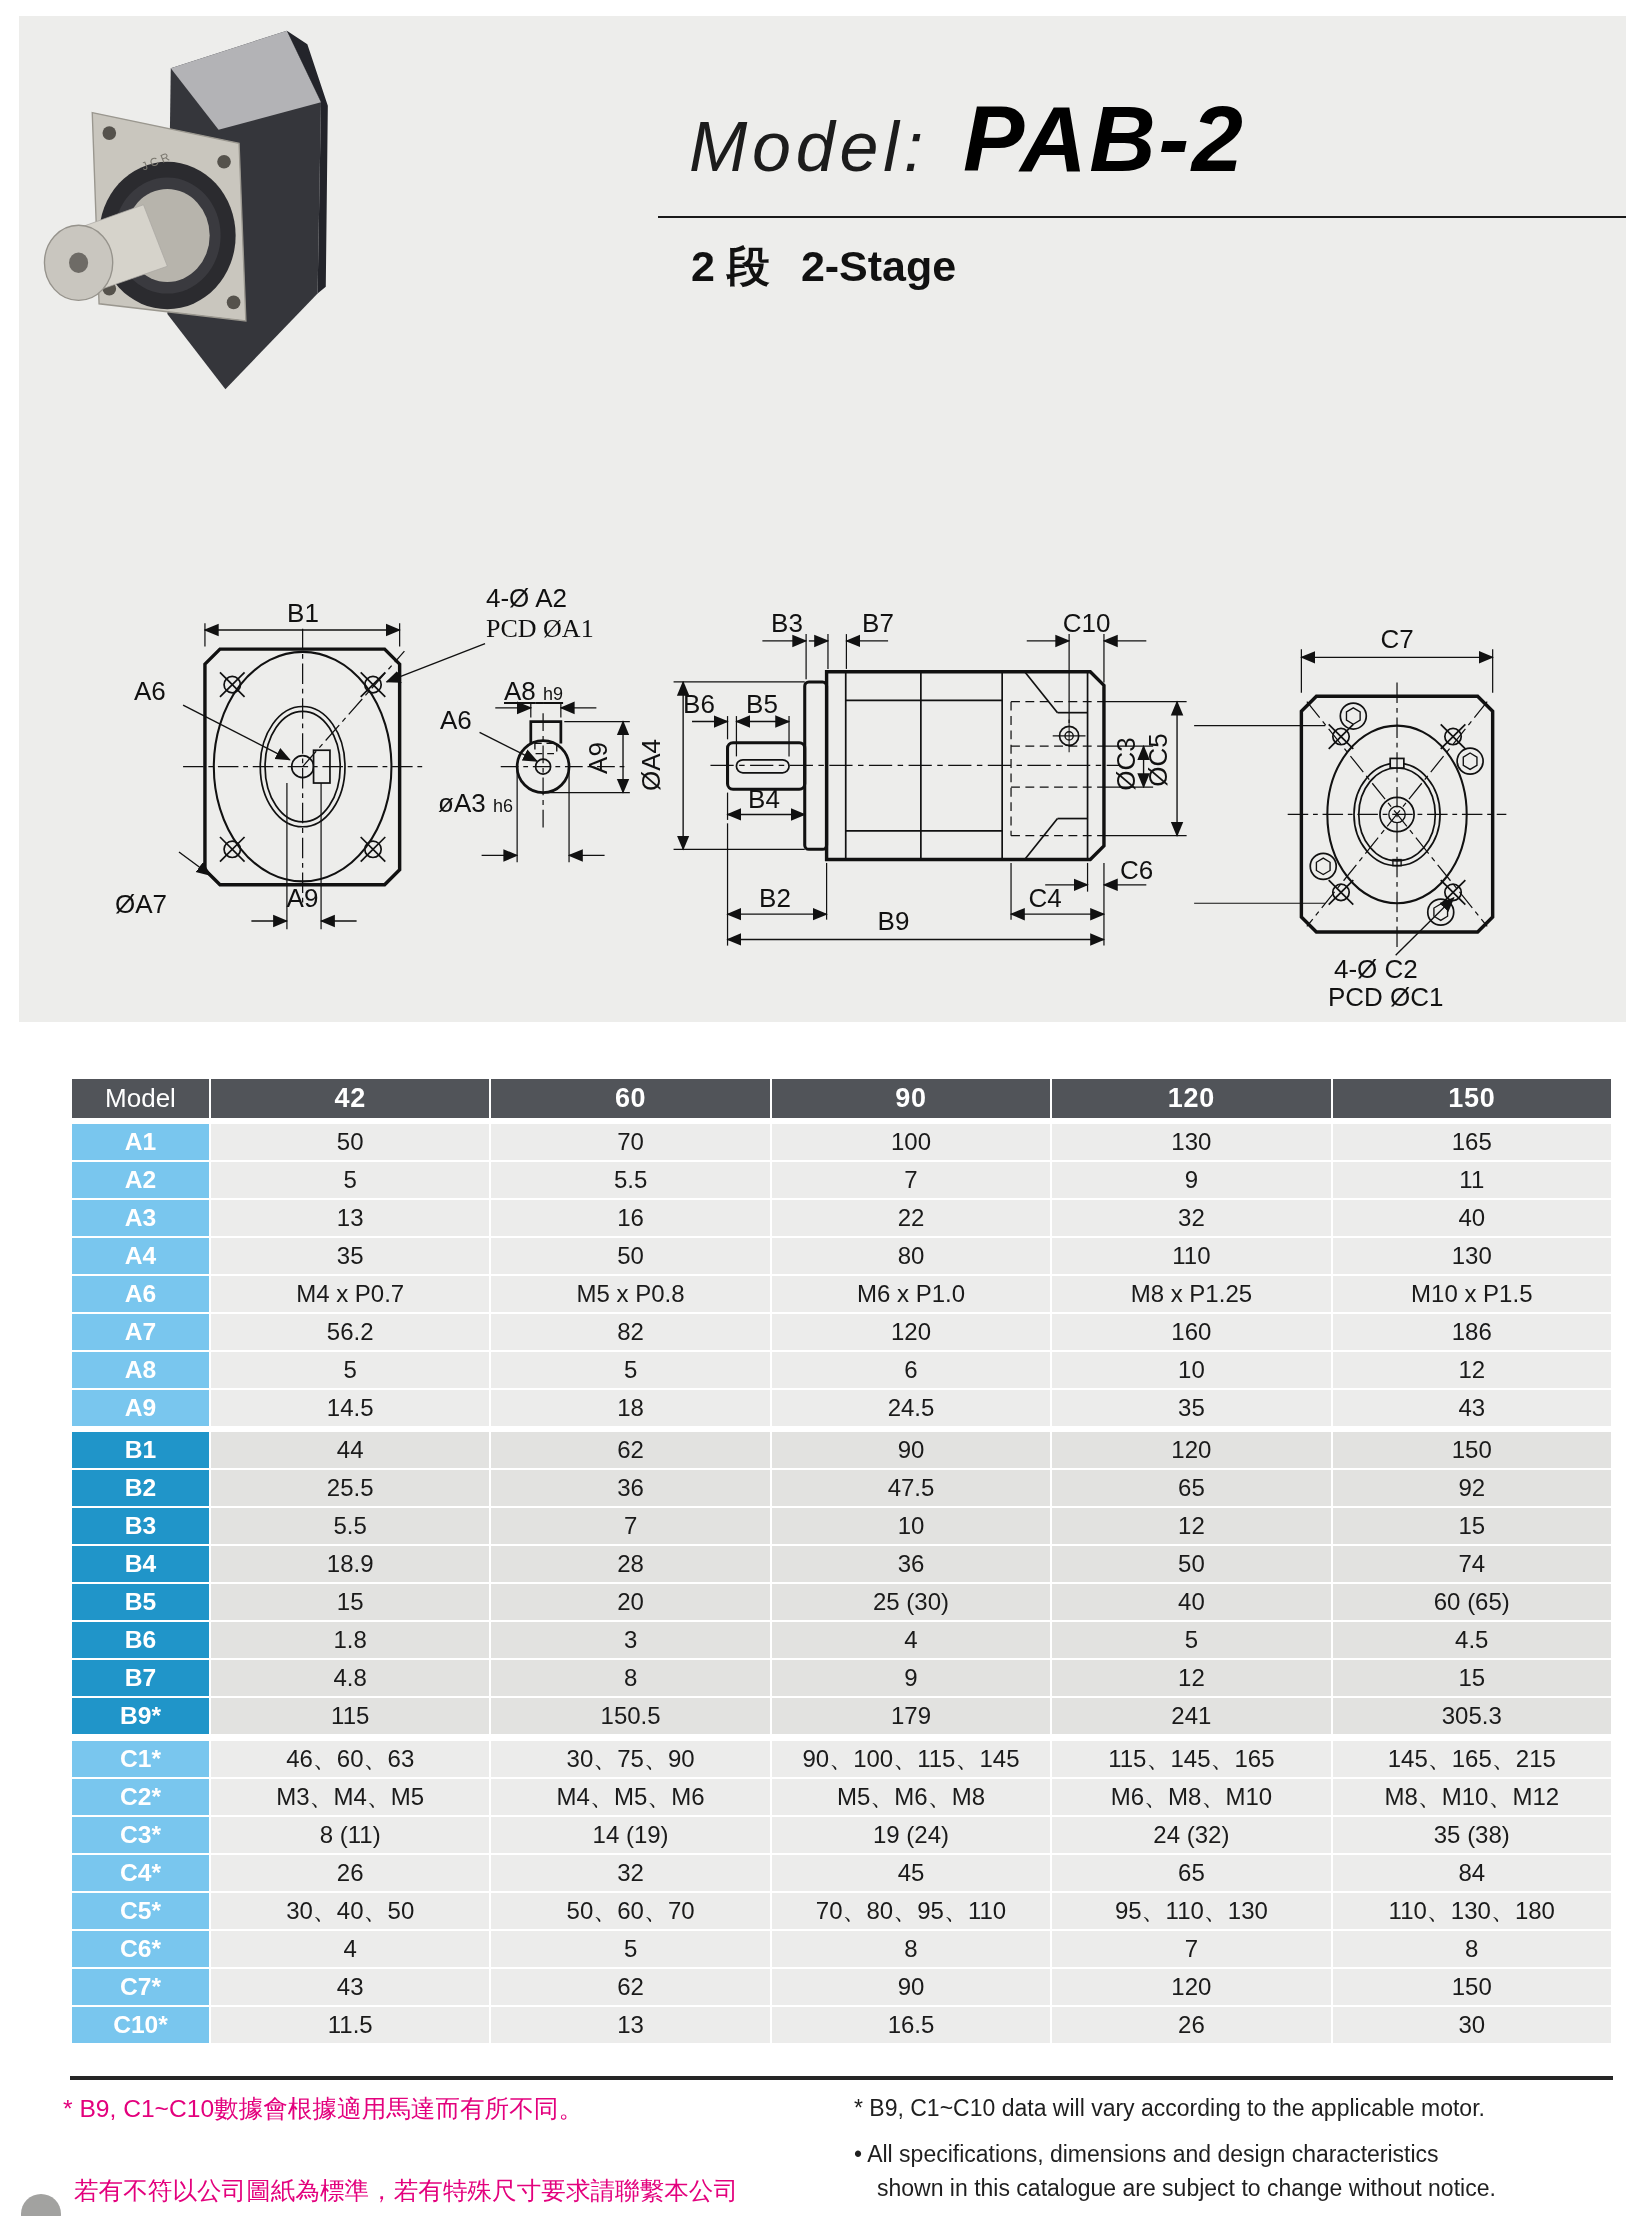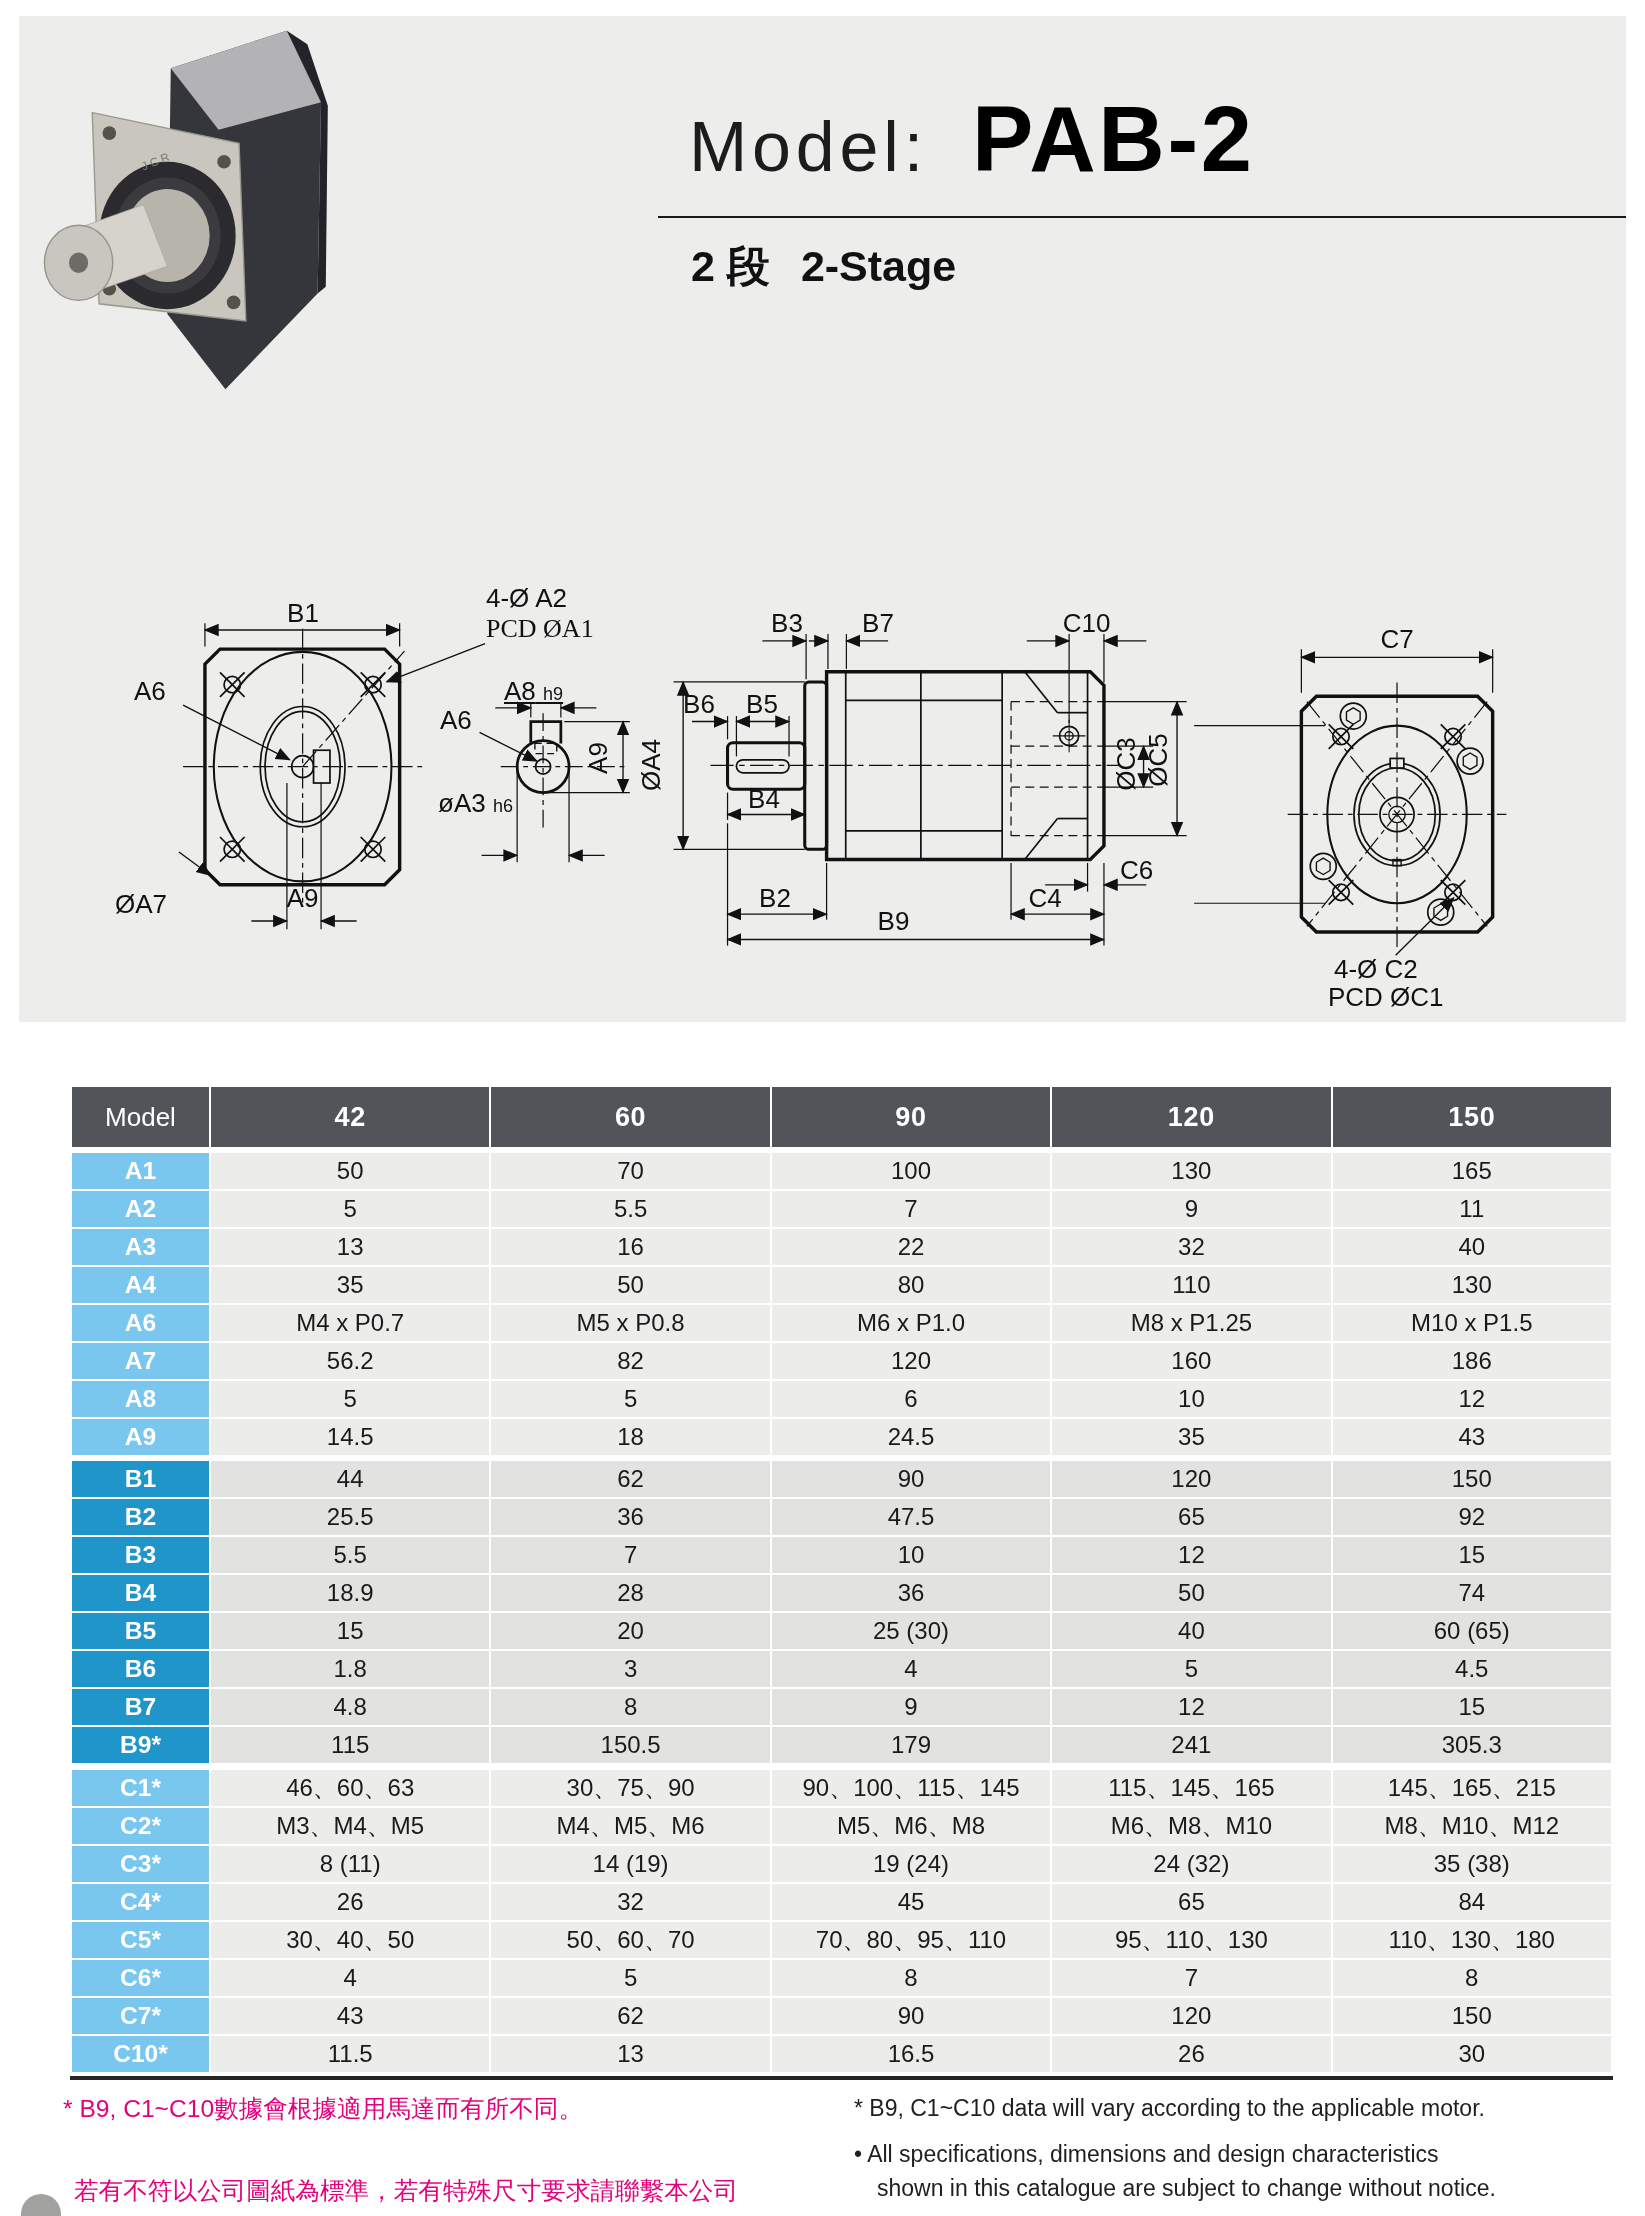--- a/index.html
+++ b/index.html
@@ -1,35 +1,35 @@
 <!DOCTYPE html>
 <html style="font-size:11px"><head>
 <meta charset="utf-8">
 <style>
   html,body{margin:0;padding:0;background:#ffffff;}
   .page{position:relative;width:1645px;height:2216px;background:#ffffff;overflow:hidden;
         font-family:"Liberation Sans","DejaVu Sans",sans-serif;color:#1a1a1a;}
   .panel{position:absolute;left:19px;top:16.4px;width:1607px;height:1006px;background:#EDEDEB;}
   
-  .title-row{position:absolute;left:689px;top:87px;display:flex;align-items:baseline;gap:44px;}
+  .title-row{position:absolute;left:689px;top:87px;display:flex;align-items:baseline;gap:35px;font-style:italic;}
   .title-model{font-size:70px;font-weight:400;letter-spacing:4.8px;color:#1c1c1c;}
   .title-value{font-size:92px;font-weight:700;letter-spacing:2.7px;color:#000;}
   .title-rule{position:absolute;left:658px;top:216px;width:968px;height:2px;background:#1a1a1a;}
   .subtitle{position:absolute;left:691px;top:238px;display:flex;align-items:baseline;gap:31px;}
   .subtitle span{font-size:43px;font-weight:700;color:#111;}
   
   .lineart{position:absolute;left:0;top:0;}
   .dim{position:absolute;font-size:26px;font-weight:400;color:#111;white-space:nowrap;}
   .dim.ctr{text-align:center;}
   .tol{font-size:18px;}
   .rot{display:flex;align-items:center;justify-content:center;transform:rotate(-90deg);transform-origin:center center;width:75px;height:30px;}
   
   .spec{position:absolute;left:72px;top:1079px;width:1539px;}
   .trow{display:grid;grid-template-columns:137px repeat(5,1fr);column-gap:2px;margin-bottom:2px;height:36px;}
-  .thead{height:60px;margin-bottom:5.5px;margin-top:8px;}
+  .thead{height:39px;margin-bottom:5.5px;}
   .group-start{margin-top:6.8px;}
   .hcell{background:#515459;color:#fff;display:flex;align-items:center;justify-content:center;
          font-size:27px;font-weight:700;letter-spacing:0.7px;}
   .hcell.model{font-weight:400;font-size:26px;letter-spacing:0;}
   .tlabel{color:#fff;display:flex;align-items:center;justify-content:center;font-size:24.6px;font-weight:700;}
   .g-a .tlabel,.g-c .tlabel{background:#79C6EE;}
   .g-b .tlabel{background:#2095C9;}
   .tval{display:flex;align-items:center;justify-content:center;font-size:24px;color:#1a1a1a;}
   .g-a .tval,.g-c .tval{background:#ECECEB;}
   .g-b .tval{background:#E2E2E0;}

